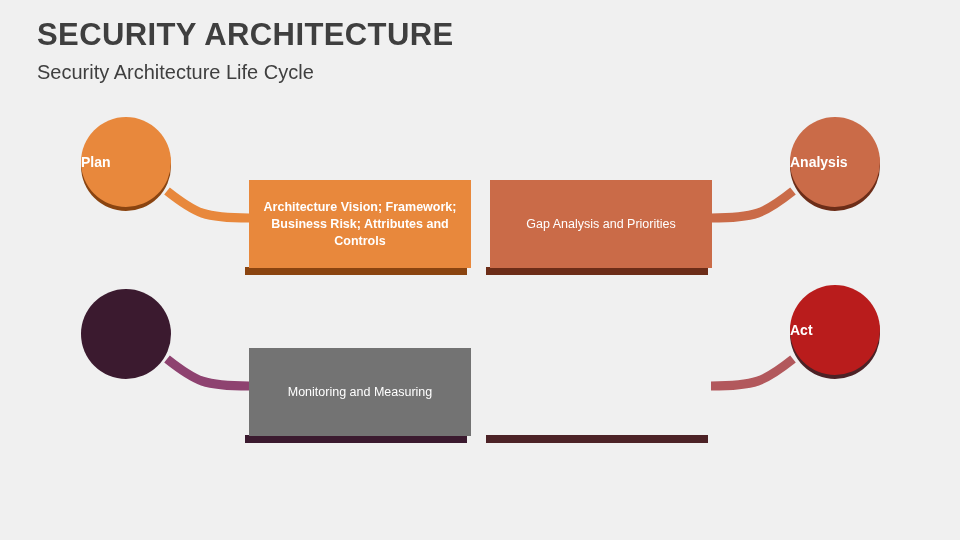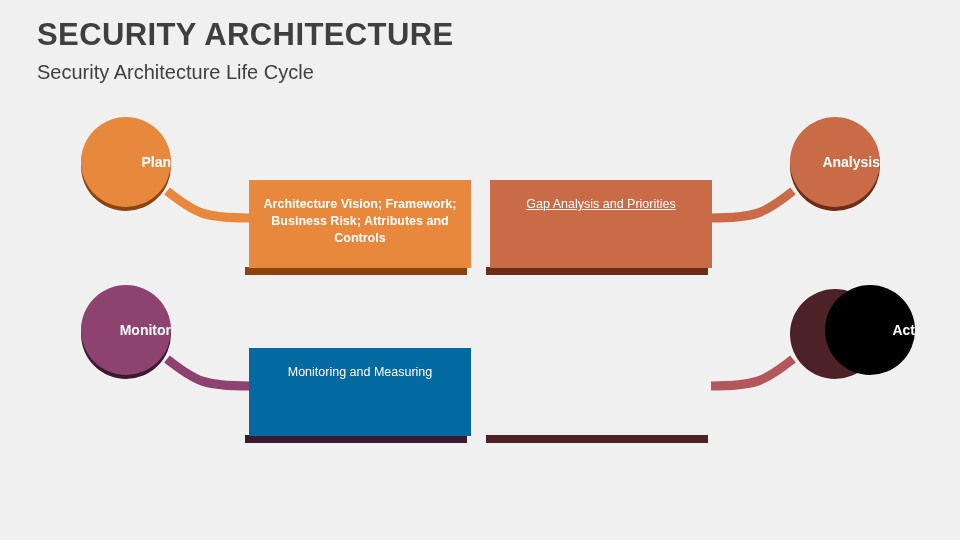--- a/index.html
+++ b/index.html
@@ -51,49 +51,49 @@
   }
 
   
   .node-circle {
     position: absolute;
     width: 90px;
     height: 90px;
     border-radius: 50%;
     display: flex;
     align-items: center;
-    justify-content: flex-end;
+    justify-content: flex-start;
     color: #ffffff;
     font-size: 14px;
     font-weight: bold;
     z-index: 5;
   }
   .circle-shadow {
     position: absolute;
     width: 90px;
     height: 90px;
     border-radius: 50%;
     z-index: 3;
   }
 
   
   .node-box {
     position: absolute;
     width: 222px;
     height: 88px;
     display: flex;
-    align-items: flex-start;
+    align-items: center;
     justify-content: center;
     text-align: center;
     color: #ffffff;
     font-size: 12.5px;
     line-height: 17px;
     z-index: 5;
     box-sizing: border-box;
-    padding: 16px 8px;
+    padding: 0 8px;
   }
   .node-box.bold {
     font-weight: bold;
   }
   .box-shadow-strip {
     position: absolute;
     width: 222px;
     height: 8px;
     z-index: 4;
   }
@@ -122,34 +122,31 @@
   <div class="node-box bold" style="left:249px; top:180px; background:#e8883c;">
     <span>Architecture Vision; Framework; Business Risk; Attributes and Controls</span>
   </div>
 
   <div class="circle-shadow" style="left:790px; top:121px; background:#6c2d18;"></div>
   <div class="node-circle" style="left:790px; top:117px; background:#ca6b48;">
     <span>Analysis</span>
   </div>
 
   <div class="box-shadow-strip" style="left:486px; top:267px; background:#6c2d18;"></div>
-  <div class="node-box" style="left:490px; top:180px; background:#ca6b48;text-decoration:underline;">
+  <div class="node-box" style="left:490px; top:180px; background:#ca6b48;">
     <span>Gap Analysis and Priorities</span>
   </div>
 
   <div class="circle-shadow" style="left:81px; top:289px; background:#3b1a2f;"></div>
-  <div class="node-circle" style="left:81px; top:285px; background:#8e4270;">
-    <span>Monitor</span>
-  </div>
 
   <div class="box-shadow-strip" style="left:245px; top:435px; background:#3b1a2f;"></div>
-  <div class="node-box" style="left:249px; top:348px; background:#0369a1;">
+  <div class="node-box" style="left:249px; top:348px; background:#737373;">
     <span>Monitoring and Measuring</span>
   </div>
 
   <div class="circle-shadow" style="left:790px; top:289px; background:#4c2226;"></div>
-  <div class="node-circle" style="left:825px; top:285px; background:#000000;">
+  <div class="node-circle" style="left:790px; top:285px; background:#b91c1c;">
     <span>Act</span>
   </div>
 
   <div class="box-shadow-strip" style="left:486px; top:435px; background:#4c2226;"></div>
 
 </div>
 
 </body></html>

